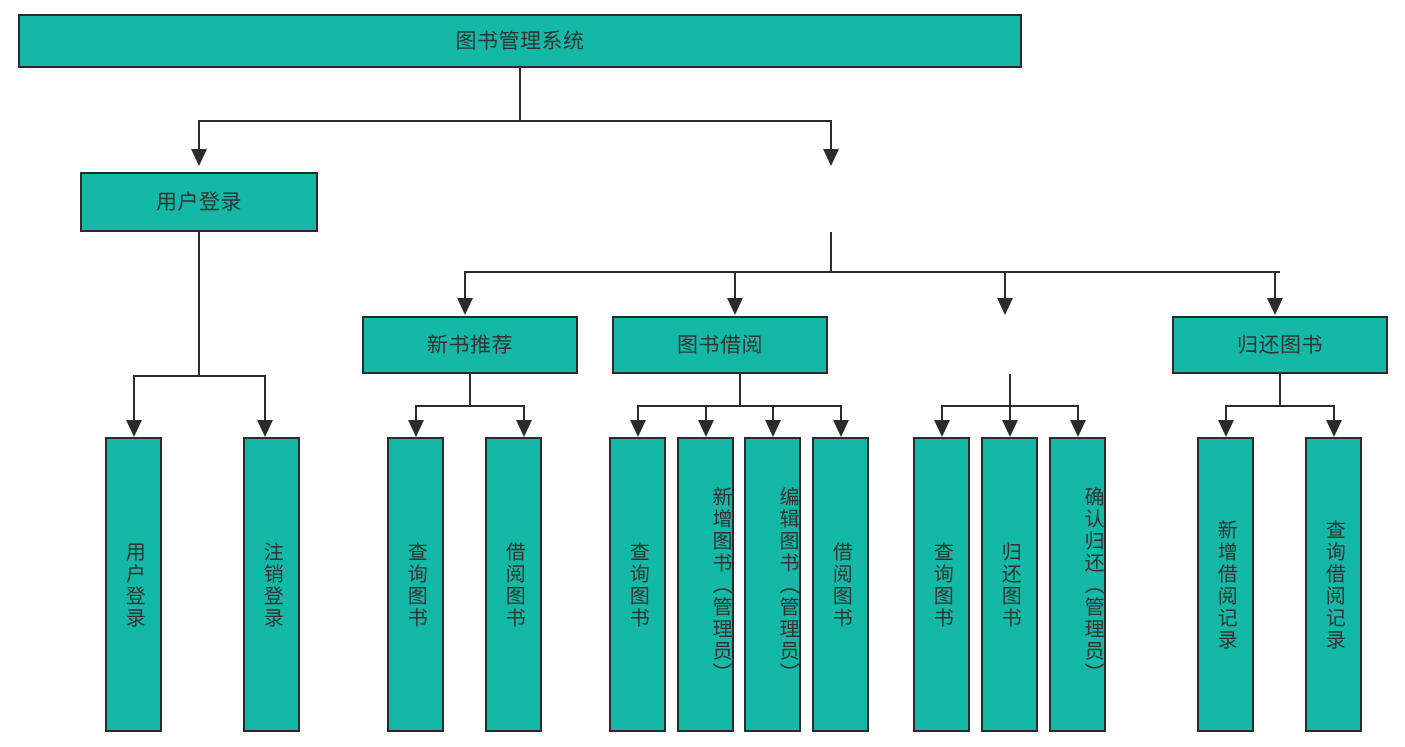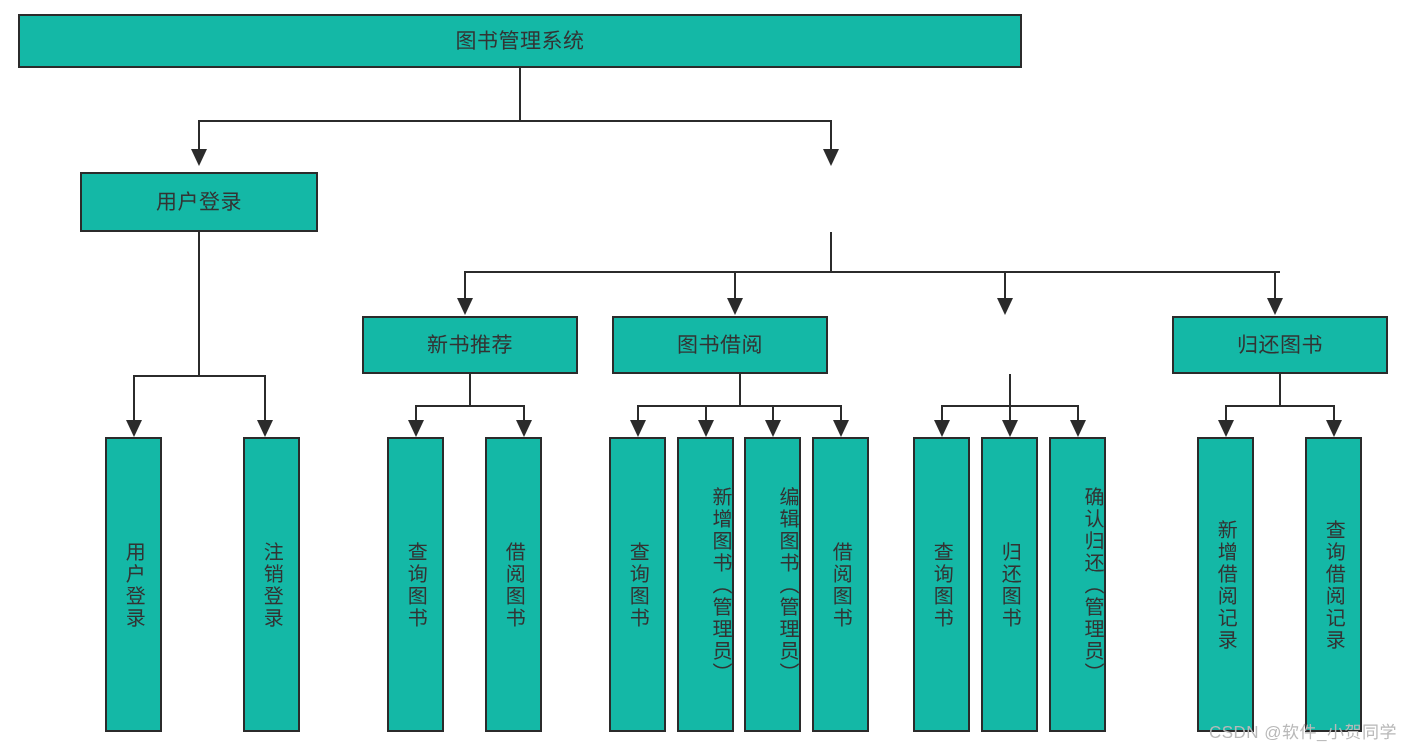--- a/index.html
+++ b/index.html
@@ -195,15 +195,14 @@
     <span>确认归还（管理员）</span>
   </div>
 
   <div class="node leaf" style="left:1197px; top:437px; width:57px; height:295px;">
     <span>新增借阅记录</span>
   </div>
   <div class="node leaf" style="left:1305px; top:437px; width:57px; height:295px;">
     <span>查询借阅记录</span>
   </div>
 
-  <div id="watermark">CSDN @软件_小贺同学</div>
 
 </div>
 
 </body></html>

